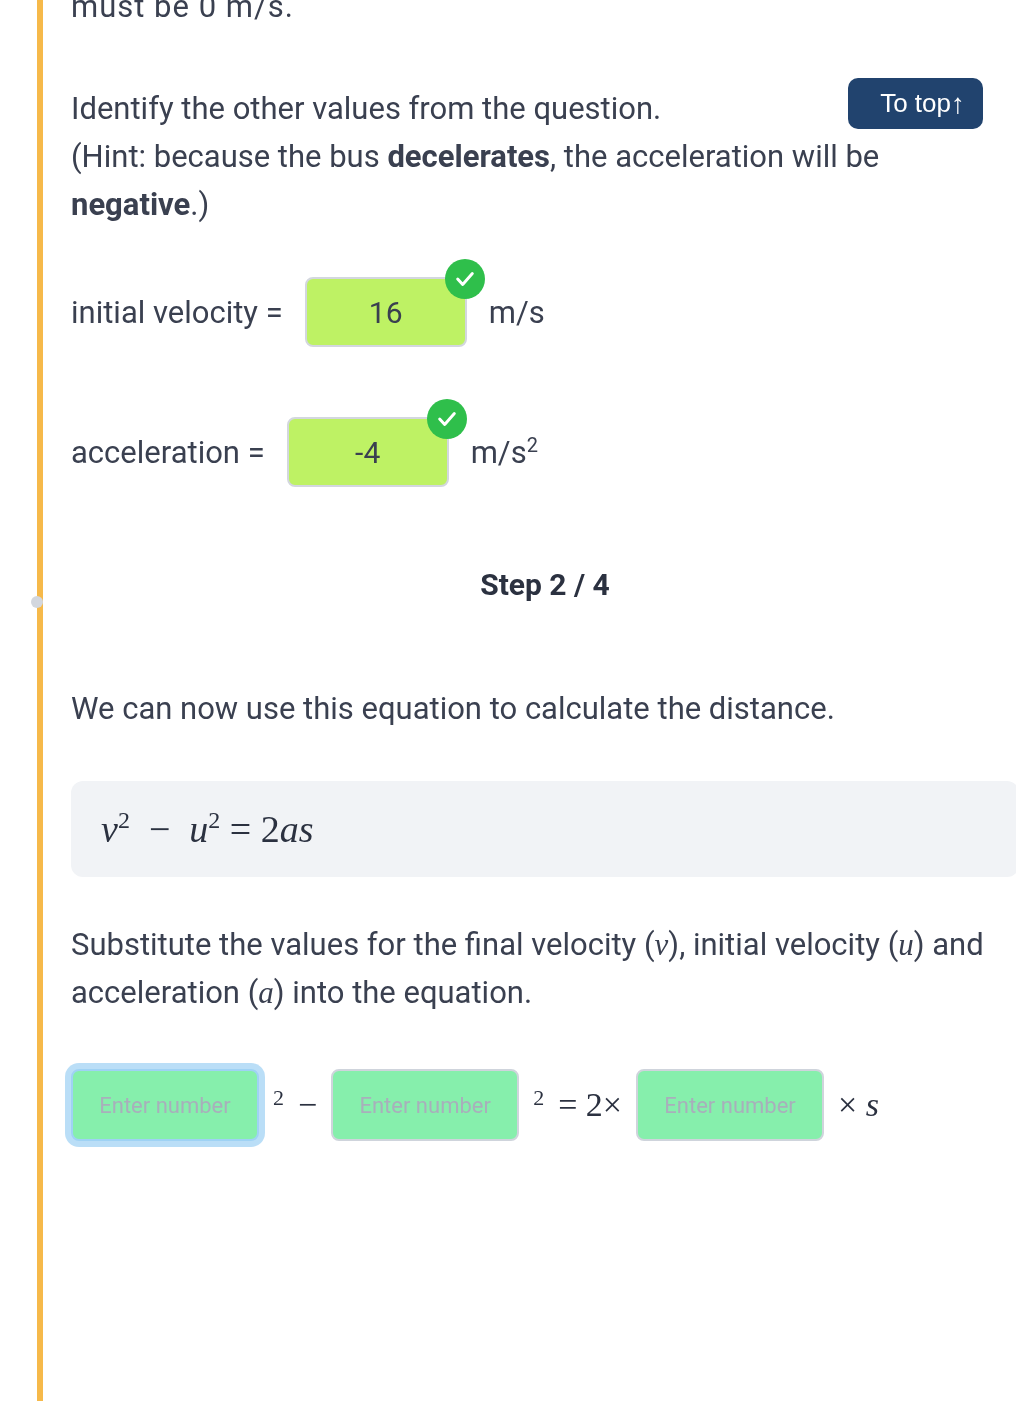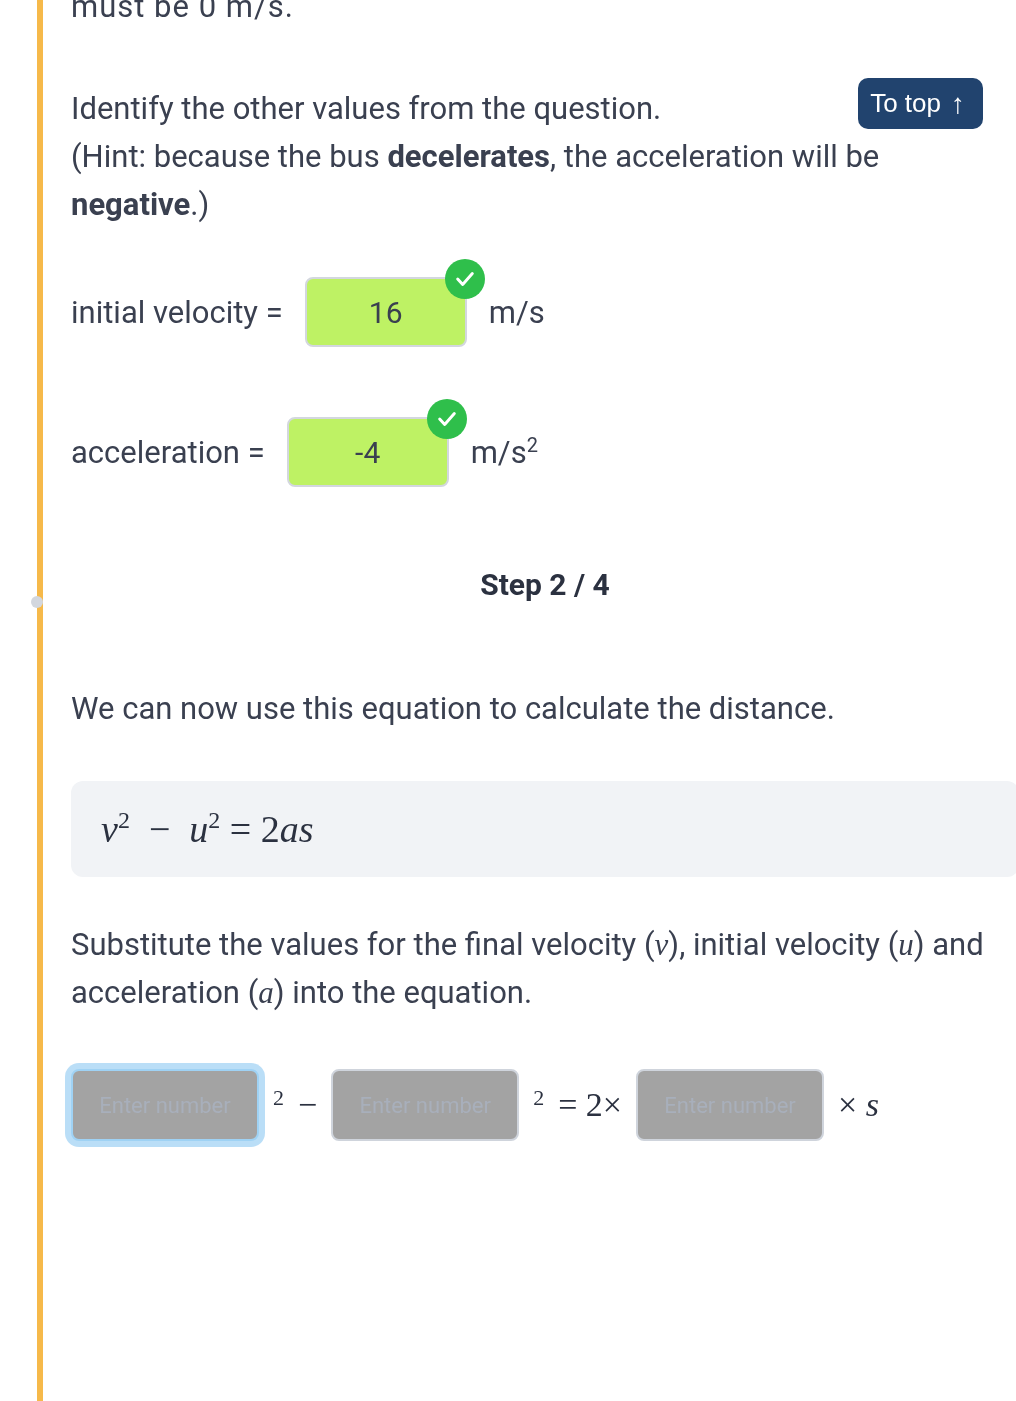--- a/index.html
+++ b/index.html
@@ -139,21 +139,21 @@
     flex-wrap: nowrap;
   }
   .subst-input {
     width: 188px;
     height: 72px;
     border: 2px solid #cfd4dc;
     border-radius: 8px;
     font-size: 22px;
     text-align: center;
     color: #3a4050;
-    background: #a3a3a3;
+    background: #86efac;
     font-family: -apple-system, BlinkMacSystemFont, "Segoe UI", Roboto, Arial, sans-serif;
   }
   .subst-input::placeholder {
     color: #a8afbb;
   }
   .subst-input.focused {
     border: 2px solid #9fd2f4;
     box-shadow: 0 0 0 6px rgba(130,195,240,0.55);
   }
   .math-bit {
@@ -167,24 +167,23 @@
   .to-top-btn {
     position: absolute;
     top: 78px;
     right: 64px;
     background: #21436e;
     color: #fff;
     font-size: 26px;
     font-weight: 500;
     border: none;
     border-radius: 10px;
-    padding: 10px 18px 10px 12px;
+    padding: 10px 18px 10px 32px;
     display: inline-flex;
     align-items: center;
-    gap: 10px;
     cursor: pointer;
   }
   .to-top-btn .arrow {
     font-size: 28px;
     font-weight: 700;
     line-height: 1;
   }
 
   
   .paragraph .mvar {

